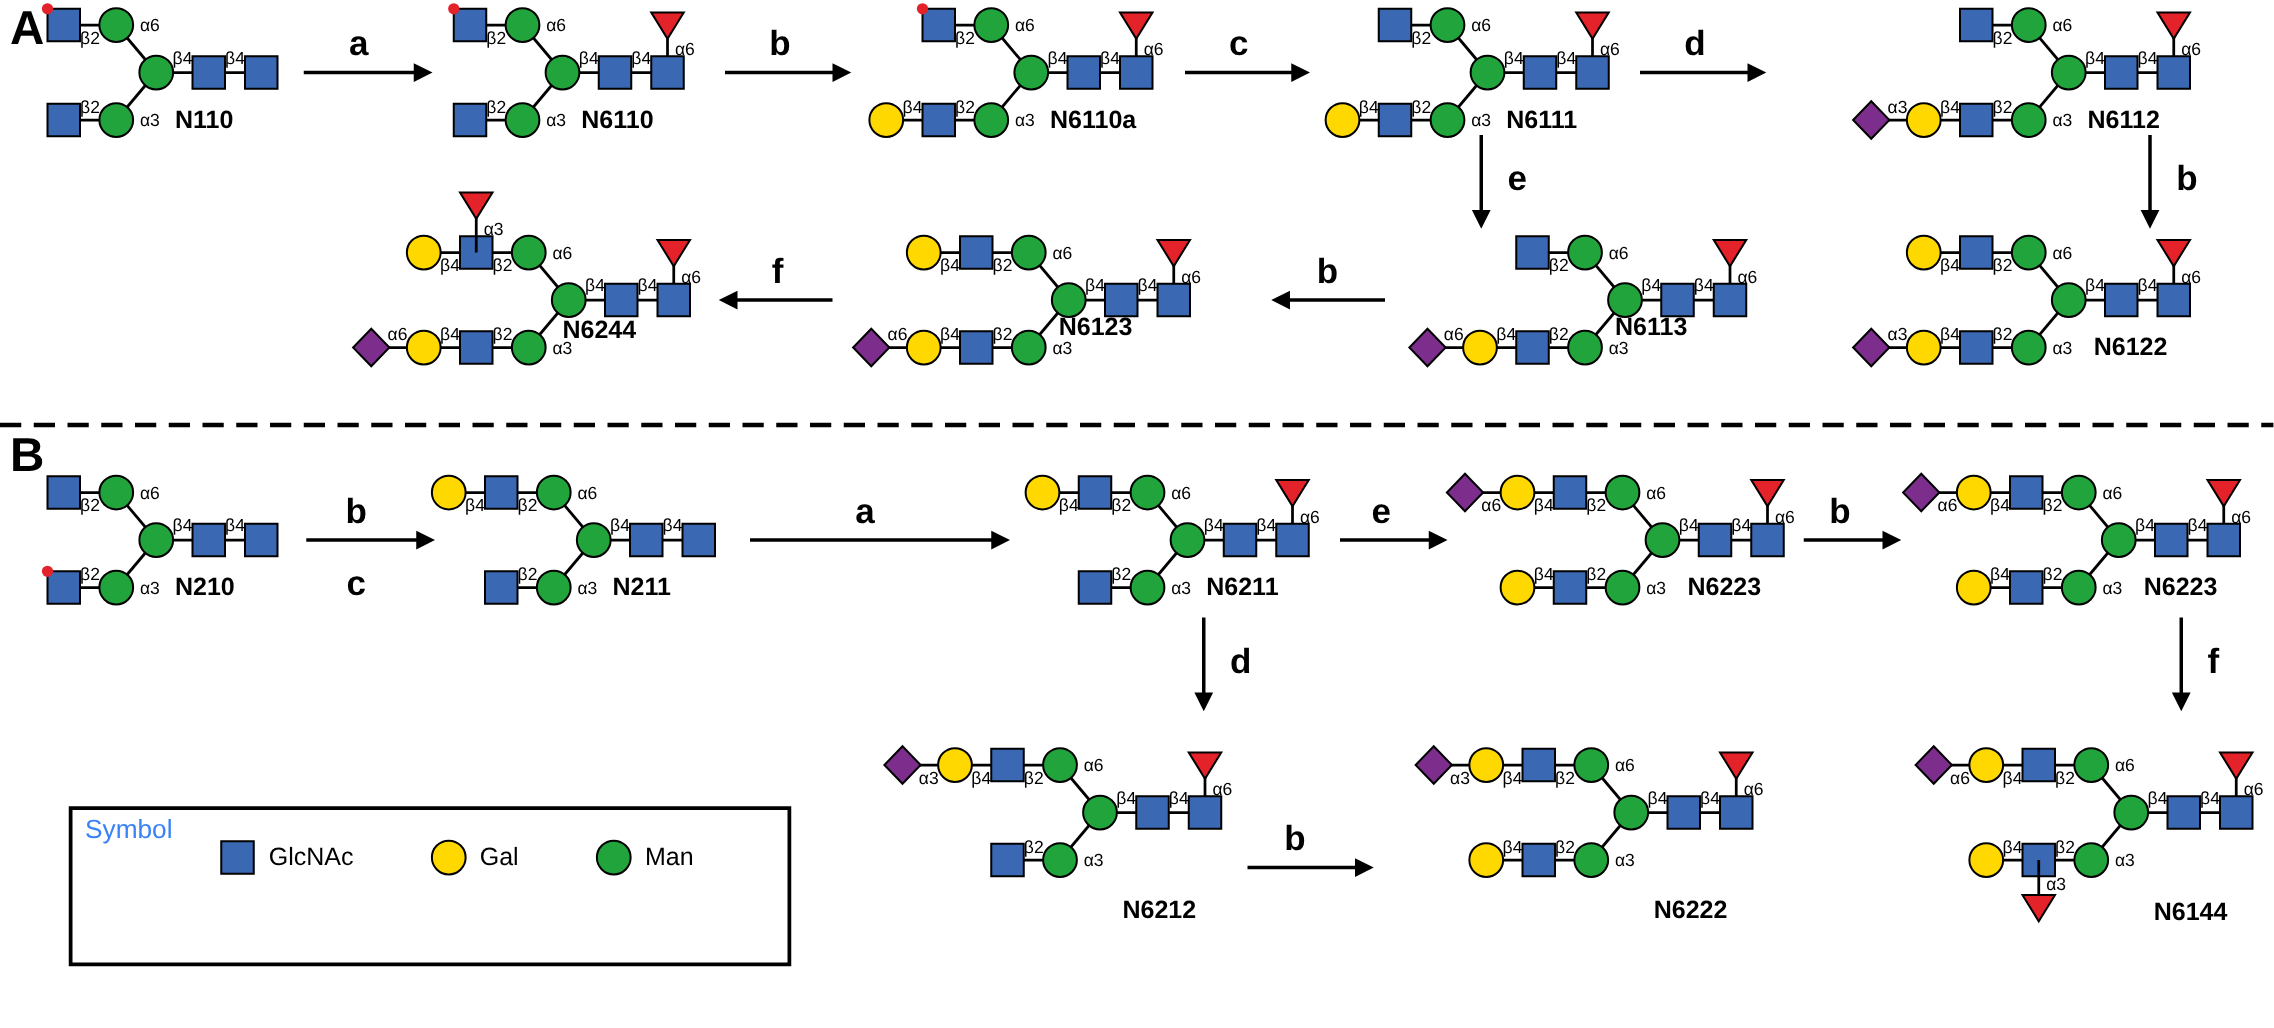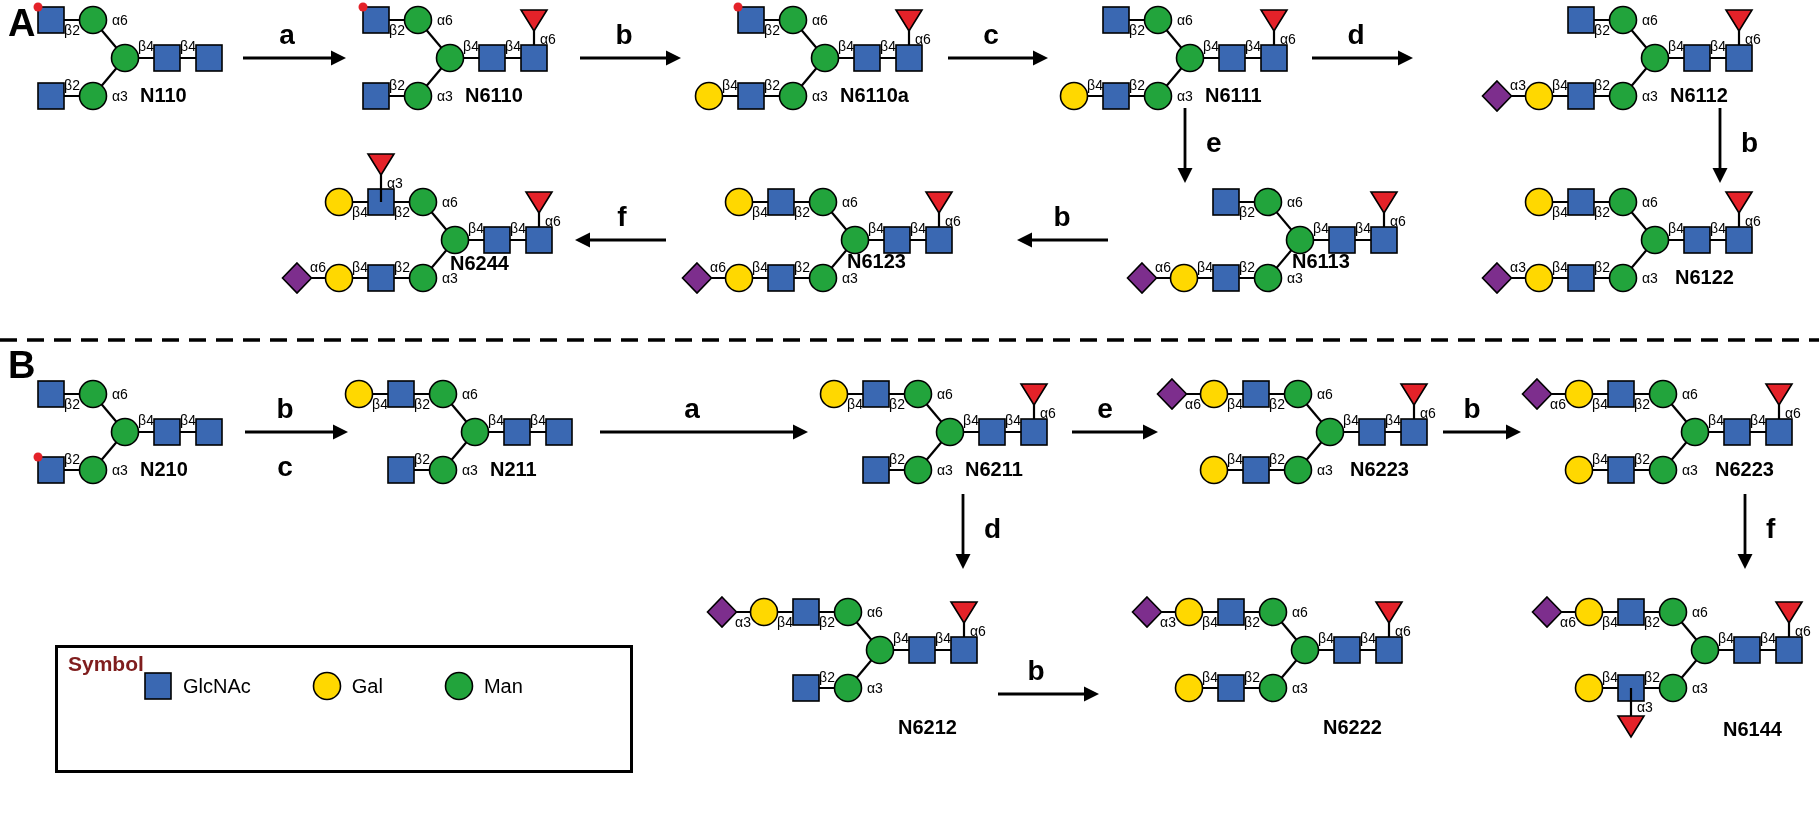--- a/index.html
+++ b/index.html
@@ -2,22 +2,22 @@
 <html><head>
 <meta charset="utf-8">
 <style>
   html,body{margin:0;padding:0;background:#fff;}
   .stage{position:relative;width:1819px;height:822px;background:#fff;font-family:"Liberation Sans",sans-serif;overflow:hidden;}
   .panel-label{position:absolute;font-weight:bold;font-size:38px;color:#000;line-height:1;}
   #labelA{left:8px;top:4px;}
   #labelB{left:8px;top:346px;}
   #diagram{position:absolute;left:0;top:0;}
   .legend{position:absolute;left:55px;top:645px;width:578px;height:128px;border:3px solid #000;box-sizing:border-box;background:#fff;}
-  .legend-title{position:absolute;left:10px;top:4px;font-weight:bold;font-size:21px;color:#7f1d1d;}
-  .legend-row{position:absolute;left:84px;display:flex;}
+  .legend-title{position:absolute;left:10px;top:4px;font-weight:normal;font-size:21px;color:#3b82f6;}
+  .legend-row{position:absolute;left:116px;display:flex;}
   .legend-row.r1{top:22px;}
   .legend-row.r2{top:76px;}
   .legend-item{display:flex;align-items:center;margin-right:60px;}
   .legend-item .sym{margin-right:9px;display:block;}
   .legend-item .lab{font-size:20px;color:#000;white-space:nowrap;}
   svg text{font-family:"Liberation Sans",sans-serif;fill:#000;}
   svg .linklab{font-size:14px;}
   svg .gname{font-size:20px;font-weight:bold;}
   svg .arrlab{font-size:28px;font-weight:bold;}
 </style>

